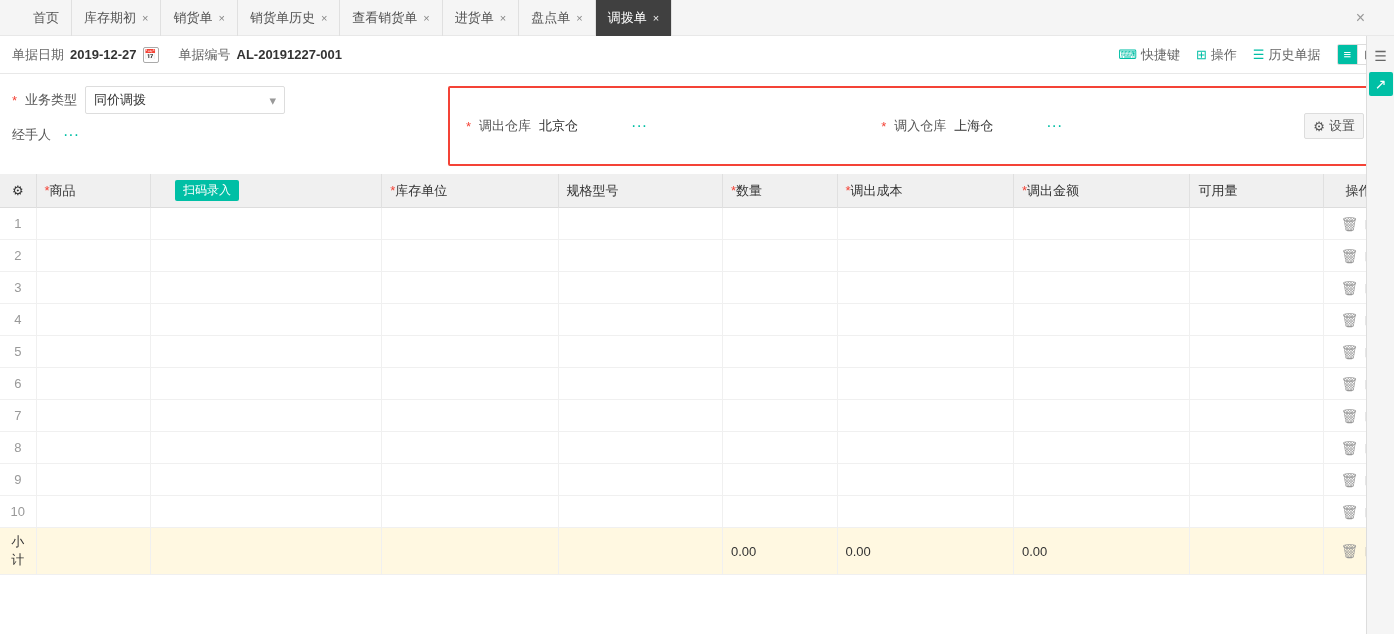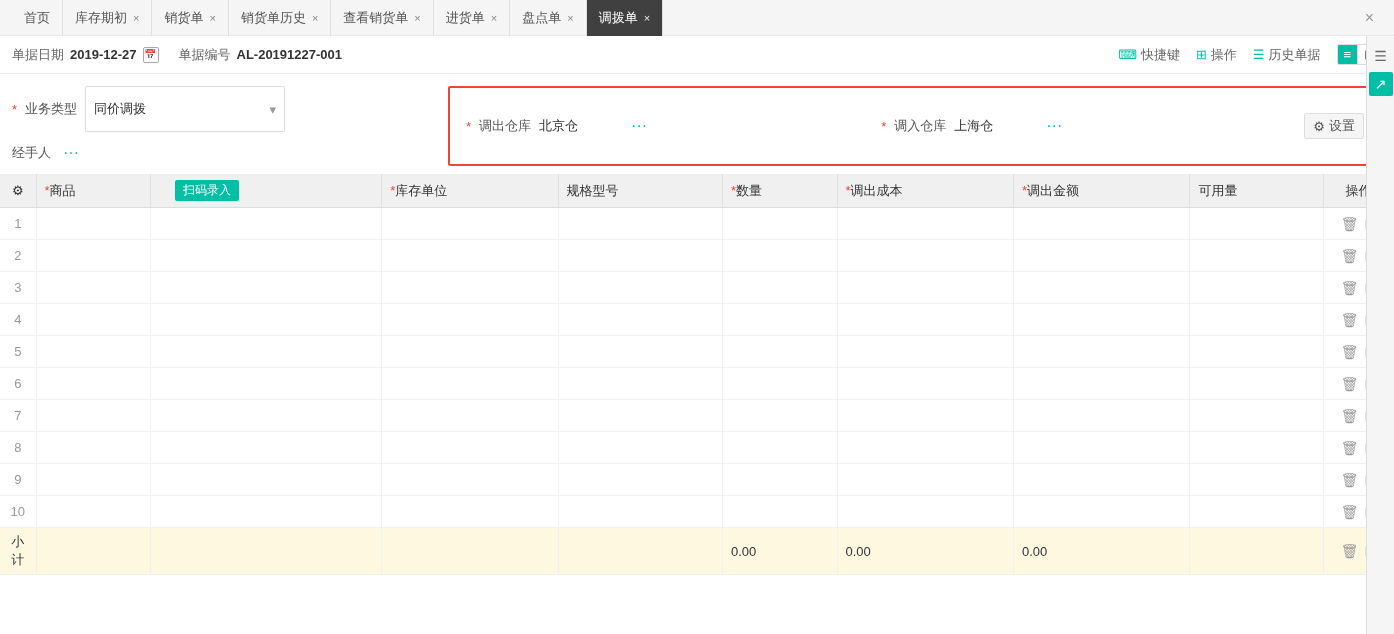--- a/index.html
+++ b/index.html
@@ -4,21 +4,21 @@
   <style>
     * { box-sizing: border-box; margin: 0; padding: 0; }
     body { font-family: 'Microsoft YaHei', Arial, sans-serif; font-size: 13px; color: #333; background: #fff; overflow: hidden; }
 
     
     .tab-bar {
       display: flex; align-items: center;
       border-bottom: 1px solid #e8e8e8;
       background: #f5f5f5;
       height: 36px;
-      padding: 0 12px;
+      padding: 0 21px;
       position: relative;
     }
     .tab {
       display: flex; align-items: center;
       padding: 0 12px;
       height: 36px;
       cursor: pointer;
       font-size: 13px;
       color: #555;
       white-space: nowrap;
@@ -110,21 +110,21 @@
     }
     .required-star { color: #f44336; }
     .field-label { color: #555; white-space: nowrap; }
     .field-value {
       color: #333; min-width: 80px;
     }
     .dropdown-field {
       display: flex; align-items: center; gap: 4px;
       border: 1px solid #ddd;
       border-radius: 2px;
-      padding: 13px 8px;
+      padding: 4px 8px;
       min-width: 200px;
       cursor: pointer;
       background: #fff;
     }
     .dropdown-field .arrow { margin-left: auto; color: #999; }
     .ellipsis-btn {
       color: #00bfa5; cursor: pointer; font-size: 16px; padding: 0 4px;
     }
     .warehouse-group {
       display: flex; align-items: center; gap: 8px; flex: 1;

